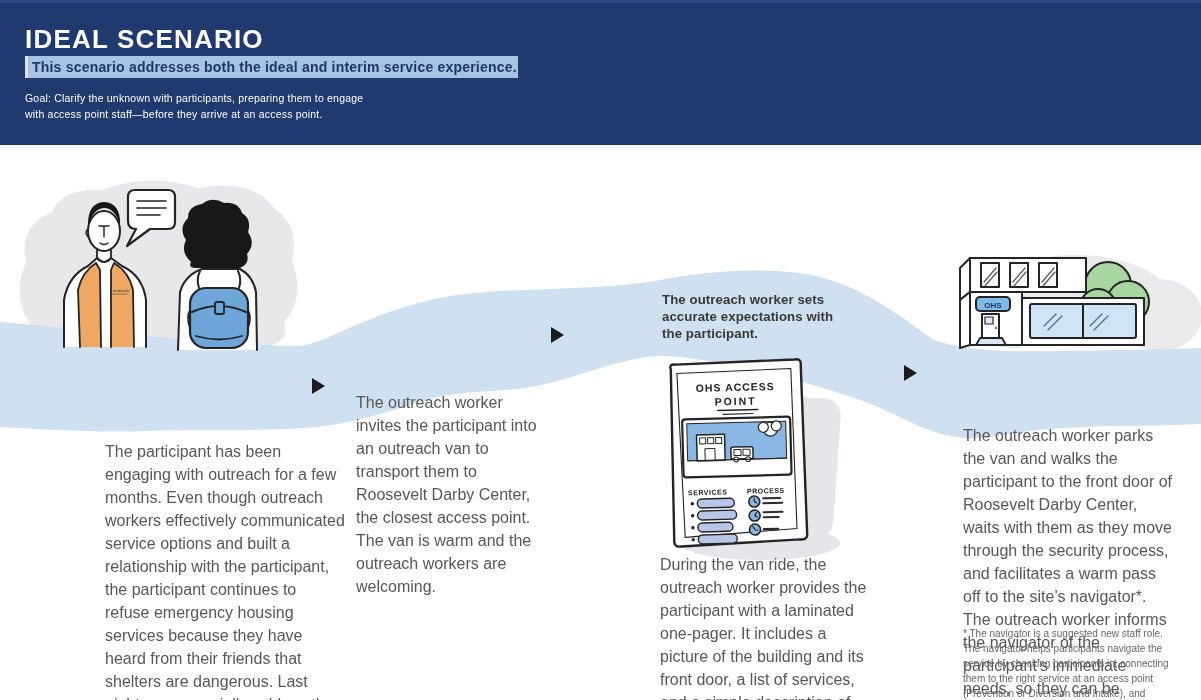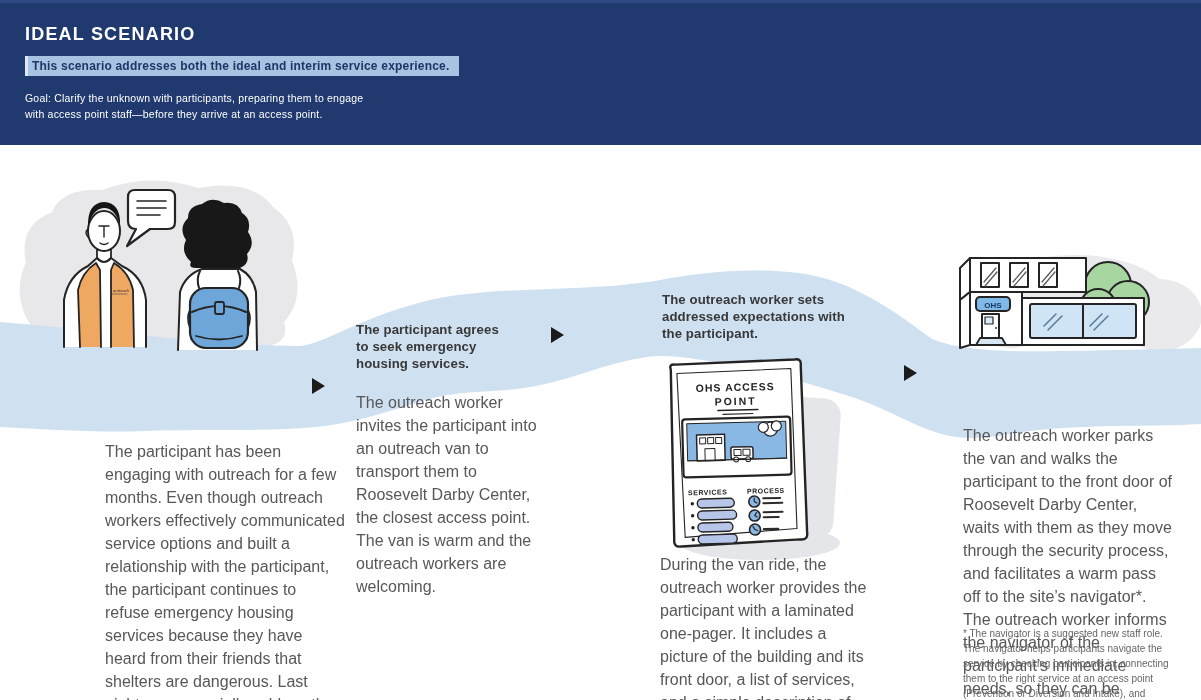--- a/index.html
+++ b/index.html
@@ -1,23 +1,23 @@
 <!DOCTYPE html>
 <html><head>
 <meta charset="utf-8">
 <style>
   html,body{margin:0;padding:0;background:#ffffff;}
   #stage{position:relative;width:1201px;height:700px;overflow:hidden;background:#ffffff;
          font-family:"Liberation Sans",sans-serif;}
   
   #header{position:absolute;left:0;top:0;width:1201px;height:145px;background:#20396e;}
   #header::before{content:"";position:absolute;left:0;top:0;width:100%;height:3px;background:#3d5a96;opacity:.55;}
-  #title{position:absolute;left:25px;top:24px;color:#ffffff;font-size:18px;font-weight:bold;letter-spacing:1.2px;}
+  #title{position:absolute;left:25px;top:24px;color:#ffffff;font-size:26px;font-weight:bold;letter-spacing:1.2px;}
   #subtitle-chip{position:absolute;left:25px;top:56px;background:#a6c3e1;color:#1c3767;
-      font-size:12px;font-weight:600;padding:3px 9px 3px 4px;border-left:3px solid #dce7f3;letter-spacing:.2px;}
+      font-size:14px;font-weight:600;padding:3px 1px 3px 4px;border-left:3px solid #dce7f3;letter-spacing:.2px;}
   #goal{position:absolute;left:25px;top:90px;width:400px;color:#ffffff;font-size:10.5px;
       font-weight:normal;line-height:1.55;letter-spacing:.2px;white-space:pre-line;}
   
   #art{position:absolute;left:0;top:0;width:1201px;height:700px;}
   svg{font-family:"Liberation Sans",sans-serif;}
   
   .step-heading{position:absolute;font-weight:bold;font-size:13.2px;color:#383838;
       line-height:1.28;letter-spacing:.1px;white-space:pre-line;z-index:3;}
   .step-body{position:absolute;font-size:16px;color:#575757;line-height:1.44;z-index:3;}
   #step1-heading{left:62px;top:376px;width:250px;}
@@ -205,26 +205,23 @@
       <path stroke="#242424" stroke-width="1.6" d="M14,93 L188,93"></path>
     </g>
   </svg>
 
   <div class="arrow" id="arrow-1"></div>
   <div class="arrow" id="arrow-2"></div>
   <div class="arrow" id="arrow-3"></div>
 
   <div class="step-body" id="step1-body">The participant has been engaging with outreach for a few months. Even though outreach workers effectively communicated service options and built a relationship with the participant, the participant continues to refuse emergency housing services because they have heard from their friends that shelters are dangerous. Last night was especially cold, so the participant decides it would be safer if they spent the next night indoors.</div>
 
-  <div class="step-heading" id="step2-heading">The participant agrees
-to seek emergency
-housing services.</div>
   <div class="step-body" id="step2-body">The outreach worker invites the participant into an outreach van to transport them to Roosevelt Darby Center, the closest access point. The van is warm and the outreach workers are welcoming.</div>
 
   <div class="step-heading" id="step3-heading">The outreach worker sets
-addressed expectations with
+accurate expectations with
 the participant.</div>
   <div class="step-body" id="step3-body">During the van ride, the outreach worker provides the participant with a laminated one-pager. It includes a picture of the building and its front door, a list of services, and a simple description of the site’s processes. By providing information about where the participant is going and what services are offered, the participant can choose to engage or not.</div>
 
   <div class="step-body" id="step4-body">The outreach worker parks the van and walks the participant to the front door of Roosevelt Darby Center, waits with them as they move through the security process, and facilitates a warm pass off to the site’s navigator*. The outreach worker informs the navigator of the participant’s immediate needs, so they can be addressed.</div>
 
   <div id="footnote">* The navigator is a suggested new staff role. The navigator helps participants navigate the service by checking participants in, connecting them to the right service at an access point (Prevention or Diversion and Intake), and answering questions.</div>
 </div>
 
 </body></html>

